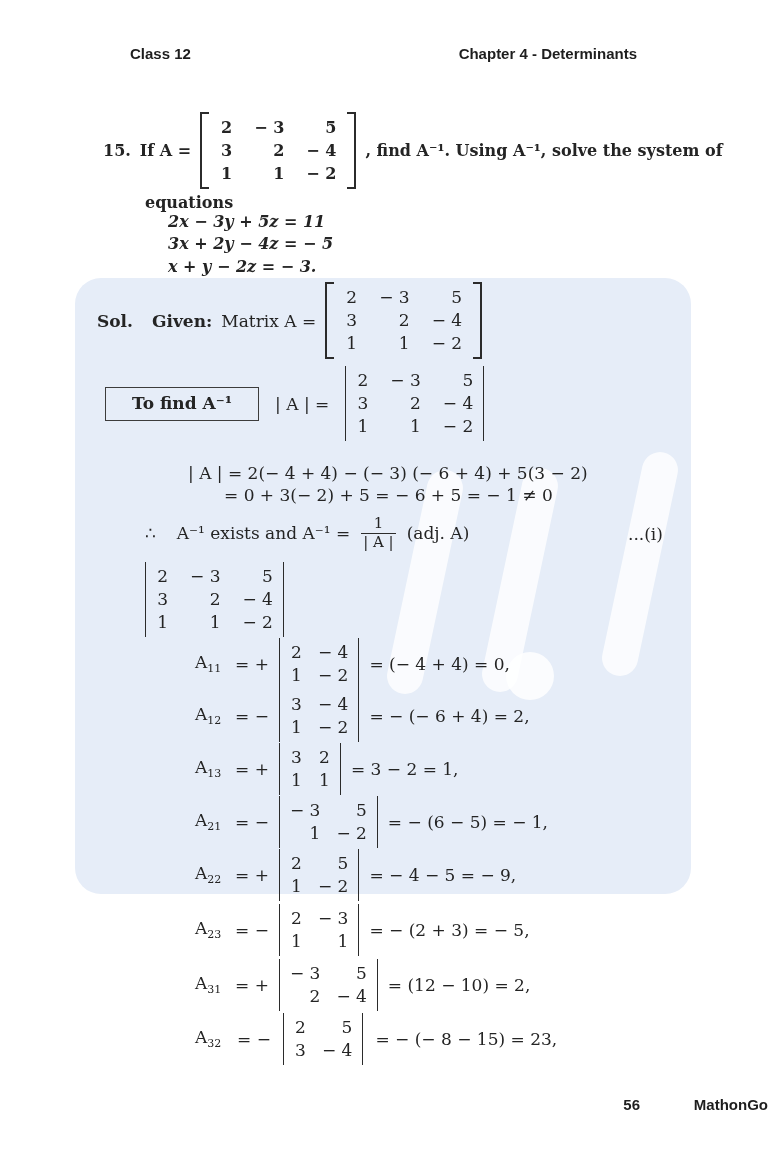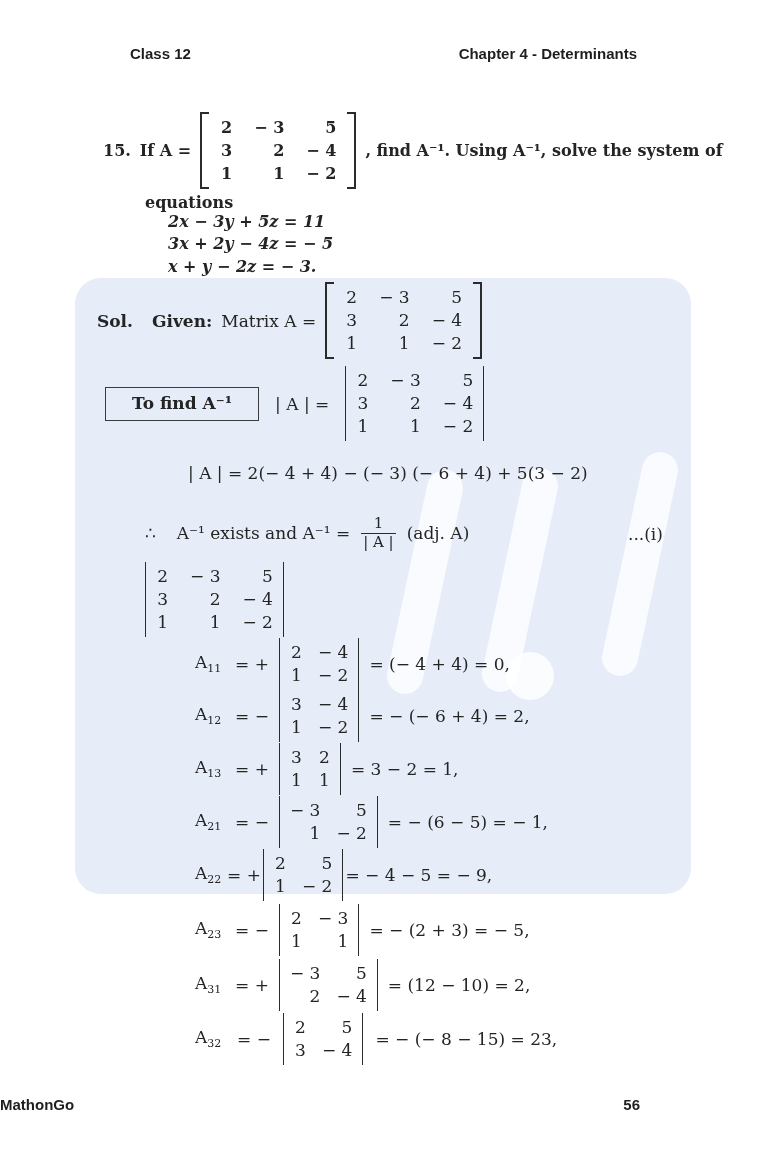--- a/index.html
+++ b/index.html
@@ -117,20 +117,21 @@
         <i>3</i>
         <i>2</i>
         <i>− 4</i>
         <i>1</i>
         <i>1</i>
         <i>− 2</i>
       </span>
   </div>
 
   <div class="abs s" style="left:188px;top:463px">| A | = 2(− 4 + 4) − (− 3) (− 6 + 4) + 5(3 − 2)</div>
+  <div class="abs s" style="left:224px;top:485px">= 0 + 3(− 2) + 5 = − 6 + 5 = − 1 ≠ 0</div>
 
   <div class="mathrow s" style="left:145px;top:510px;height:46px">
     <span>∴</span>
     <span style="margin-left:12px">A⁻¹ exists and A⁻¹ =</span>
     <span class="frac">
       <span>1</span>
       <span class="fden">| A |</span>
     </span>
     <span>(adj. A)</span>
   </div>
@@ -187,21 +188,21 @@
     <span class="coflabel"><span>A</span><sub>21</sub></span>
     <span>= −</span>
     <span class="det grid g2">
         <i>− 3</i>
         <i>5</i>
         <i>1</i>
         <i>− 2</i>
       </span>
     <span>= − (6 − 5) = − 1,</span>
   </div>
-  <div class="mathrow s" style="left:195px;top:849px;gap:2px">
+  <div class="mathrow s" style="left:195px;top:849px;gap:10px">
     <span class="coflabel"><span>A</span><sub>22</sub></span>
     <span>= +</span>
     <span class="det grid g2">
         <i>2</i>
         <i>5</i>
         <i>1</i>
         <i>− 2</i>
       </span>
     <span>= − 4 − 5 = − 9,</span>
   </div>
@@ -232,16 +233,16 @@
     <span>= −</span>
     <span class="det grid g2">
         <i>2</i>
         <i>5</i>
         <i>3</i>
         <i>− 4</i>
       </span>
     <span>= − (− 8 − 15) = 23,</span>
   </div>
 
-  <div class="abs sans" style="left:0;right:0;top:1096px;text-align:left">MathonGo</div>
+  <div class="abs sans" style="left:0;right:0;top:1096px;text-align:right">MathonGo</div>
   <div class="abs sans" style="right:128px;top:1096px">56</div>
 
 </div>
 
 </body></html>

